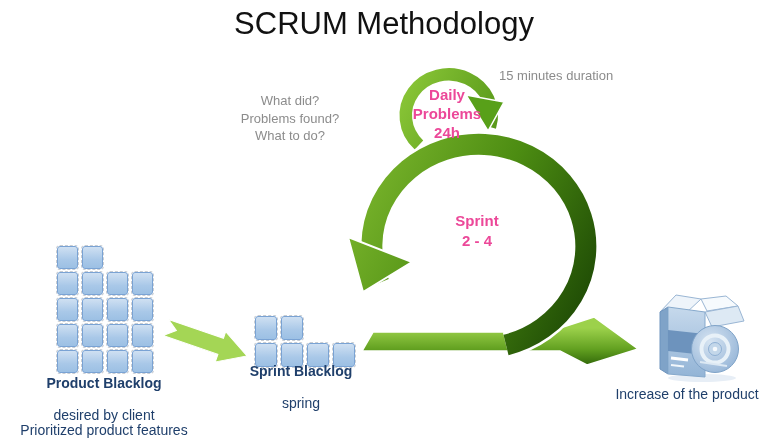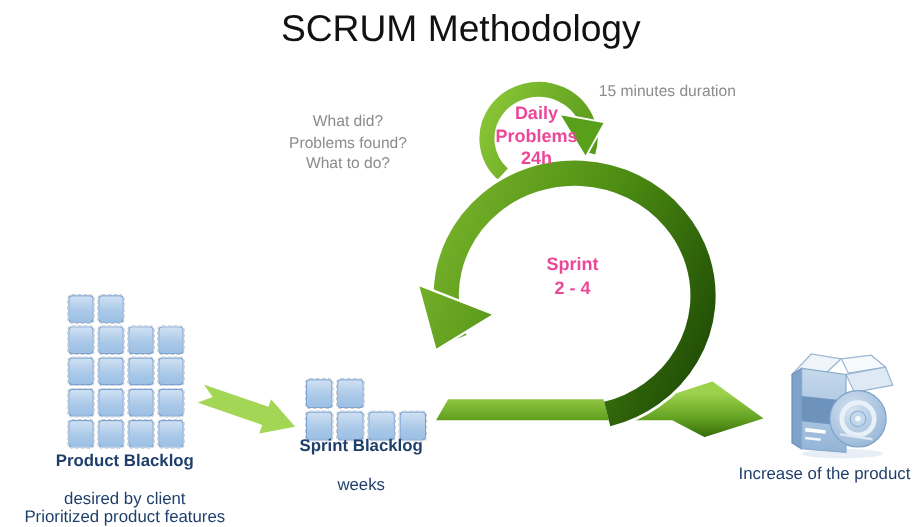--- a/index.html
+++ b/index.html
@@ -175,20 +175,20 @@
       </div>
       <div class="sq-row">
         <div class="sq"></div>
         <div class="sq"></div>
         <div class="sq"></div>
         <div class="sq"></div>
       </div>
     </div>
   <div class="caption cap-sprint">
     <div class="cap-title">Sprint Blacklog</div>
-    <div>weeks</div>
+    <div>spring</div>
   </div>
 
   <div class="caption cap-output">
     <div>Increase of the product</div>
   </div>
 
 </div>
 
 </body></html>

